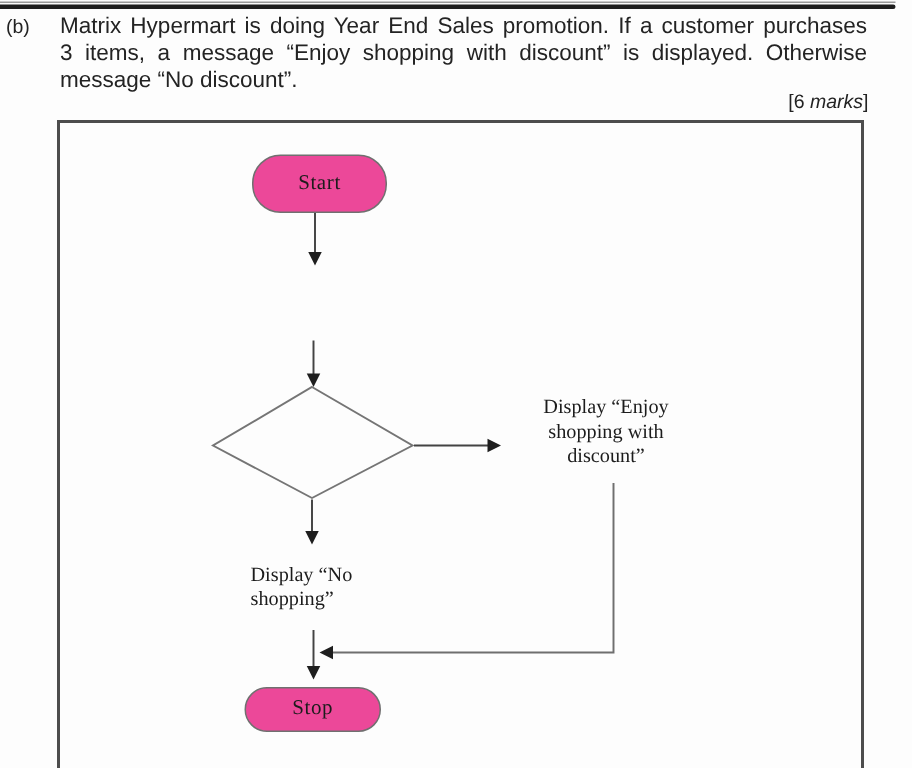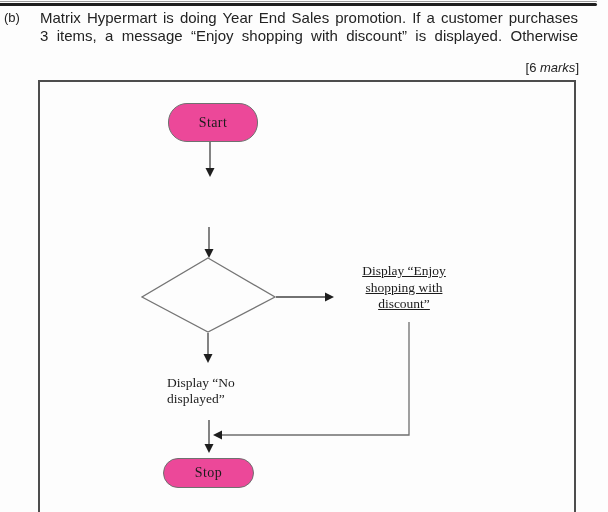--- a/index.html
+++ b/index.html
@@ -51,38 +51,39 @@
   }
   .start-node { left: 168px; top: 103px; width: 90px; height: 39px; }
   .stop-node  { left: 163px; top: 458px; width: 91px; height: 30px; }
 
   .flow-label {
     position: absolute;
     font-family: "Liberation Serif", serif;
     font-size: 13.5px; color: #1c1c1c;
     white-space: pre-line;
   }
-  .true-label  { left: 347px; top: 263px; width: 114px; text-align: center; line-height: 16.5px; text-decoration: underline; }
+  .true-label  { left: 347px; top: 263px; width: 114px; text-align: center; line-height: 16.5px; }
   .false-label { left: 167px; top: 375px; width: 104px; text-align: left;  line-height: 16px; }
 </style>
 </head>
 <body>
 
 <div class="page">
 
   <div class="top-rule">
     <div class="thin"></div>
     <div class="thick"></div>
   </div>
 
   <div class="q-part">(b)</div>
 
   <div class="q-text">
     <div class="q-line jline">Matrix Hypermart is doing Year End Sales promotion. If a customer purchases more than</div>
     <div class="q-line jline">3 items, a message “Enjoy shopping with discount” is displayed. Otherwise display a</div>
+    <div class="q-line">message “No discount”.</div>
   </div>
 
   <div class="marks"><span>[6 </span><em>marks</em><span>]</span></div>
 
   <div class="answer-box"></div>
 
   <svg class="flow-svg" width="608" height="512" viewBox="0 0 608 512">
 
     <line x1="210" y1="142" x2="210" y2="169" stroke="#434343" stroke-width="1.3"></line>
     <polygon points="205.5,168 214.5,168 210,177" fill="#1e1e1e"></polygon>
@@ -107,19 +108,19 @@
 
   <div class="terminator start-node">
     <span>Start</span>
   </div>
 
   <div class="flow-label true-label">Display “Enjoy
 shopping with
 discount”</div>
 
   <div class="flow-label false-label">Display “No
-displayed”</div>
+shopping”</div>
 
   <div class="terminator stop-node">
     <span>Stop</span>
   </div>
 
 </div>
 
 </body></html>

